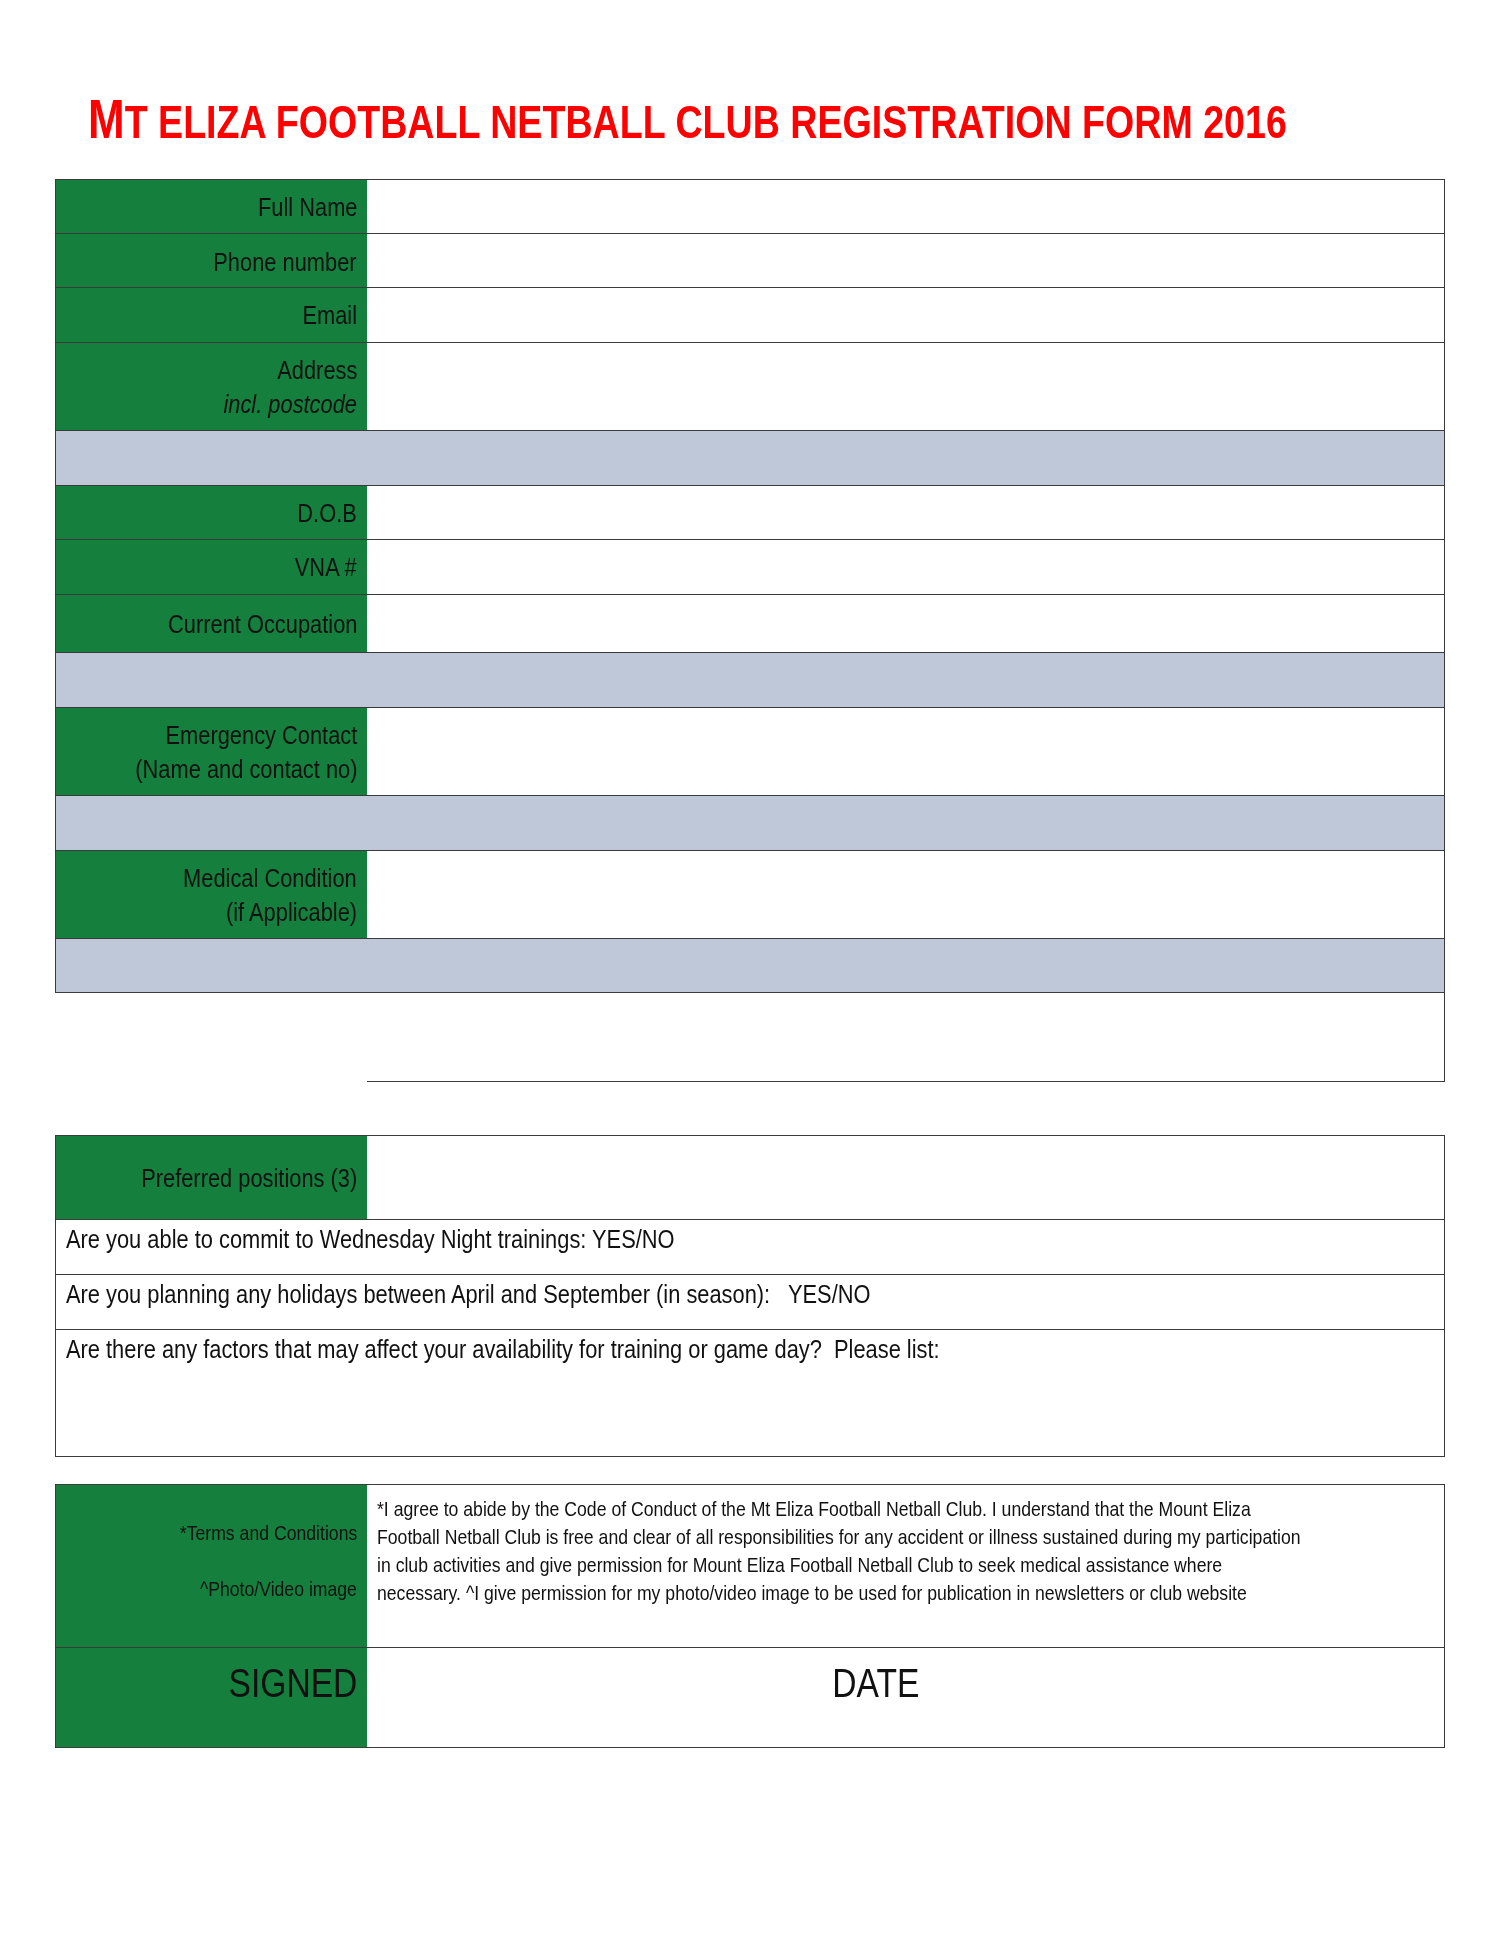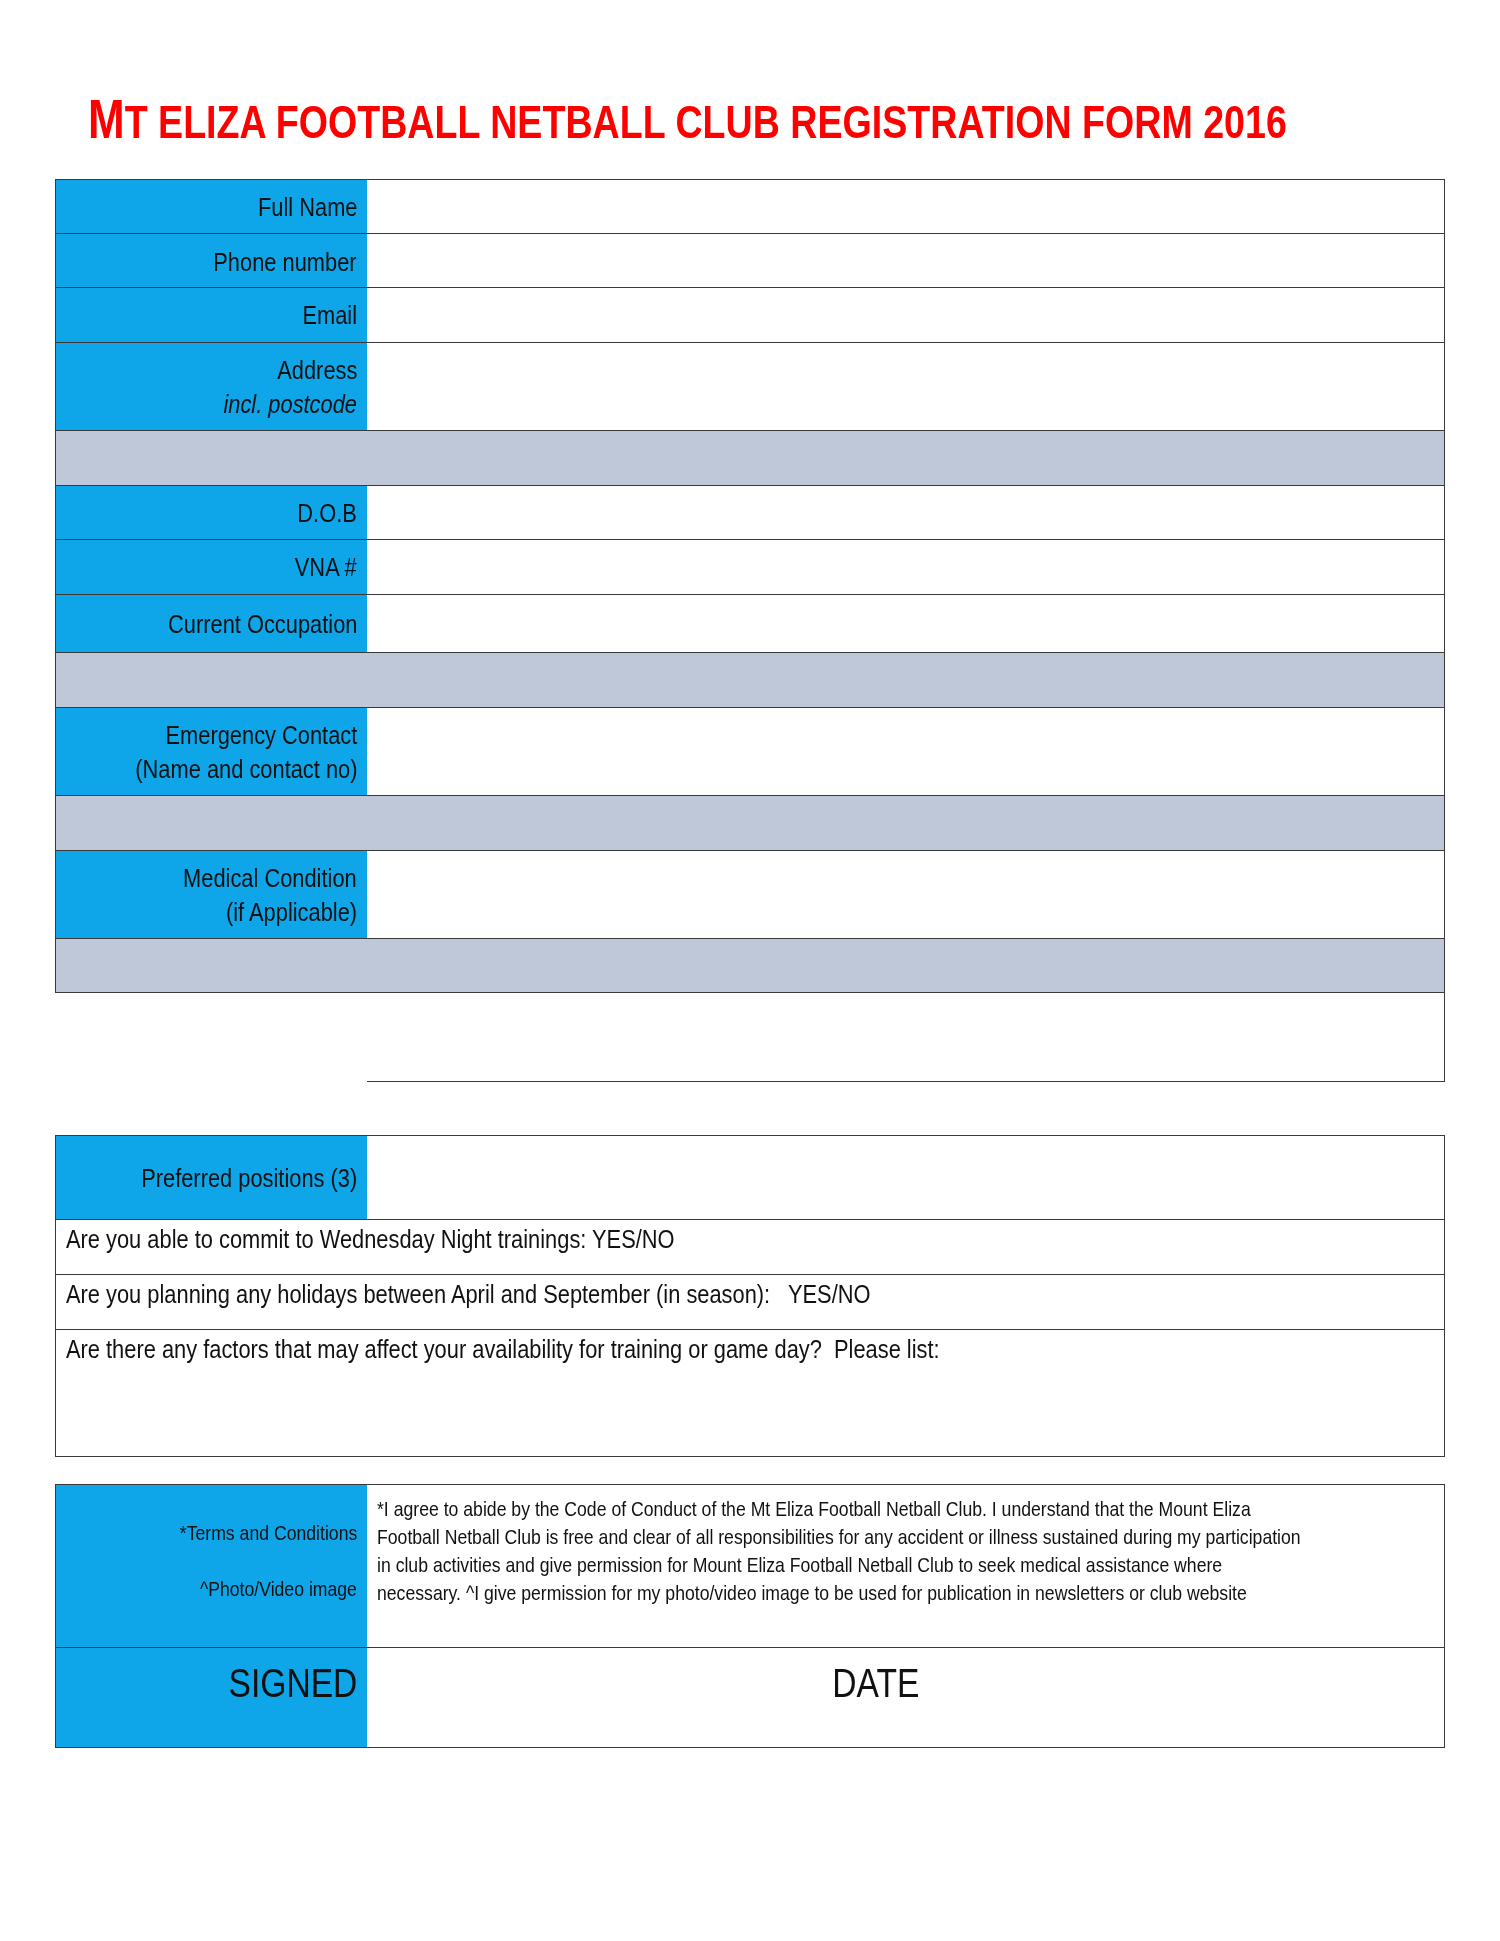--- a/index.html
+++ b/index.html
@@ -4,21 +4,21 @@
 <style>
   html, body { margin:0; padding:0; background:#ffffff; }
   body { width:1500px; height:1941px; position:relative; overflow:hidden;
          font-family:"Liberation Sans", sans-serif; color:#111; }
   .title { position:absolute; left:88px; top:92px; height:54px; white-space:nowrap;
            color:#ff0000; font-weight:bold; font-size:47px; line-height:54px;
            transform-origin:left center; transform:scaleX(0.80); letter-spacing:0px; }
   .title .big { font-size:55px; }
   .form { position:absolute; left:55px; top:179px; width:1390px; }
   .row { position:absolute; left:0; width:1390px; box-sizing:border-box; }
-  .label { position:absolute; left:0; top:0; bottom:0; width:313px; background:#0ea5e9;
+  .label { position:absolute; left:0; top:0; bottom:0; width:313px; background:#15803d;
            border:1.6px solid #3a3a3a; border-right:1.6px solid #3a3a3a; box-sizing:border-box; }
   .value { position:absolute; left:312px; top:0; bottom:0; right:0; background:#fff;
            border:1.6px solid #3a3a3a; border-left:none; box-sizing:border-box; }
   .value.no-right { border-right:none; }
   .sep { position:absolute; left:0; right:0; top:0; bottom:0; background:#bec8d8;
          border:1.6px solid #3a3a3a; box-sizing:border-box; }
   .full { position:absolute; left:0; right:0; top:0; bottom:0; background:#fff;
           border:1.6px solid #3a3a3a; box-sizing:border-box; }
   .lbl-text { position:absolute; right:10px; top:0; bottom:0; display:flex; flex-direction:column;
               justify-content:center; align-items:flex-end; font-size:26px; line-height:34px;

